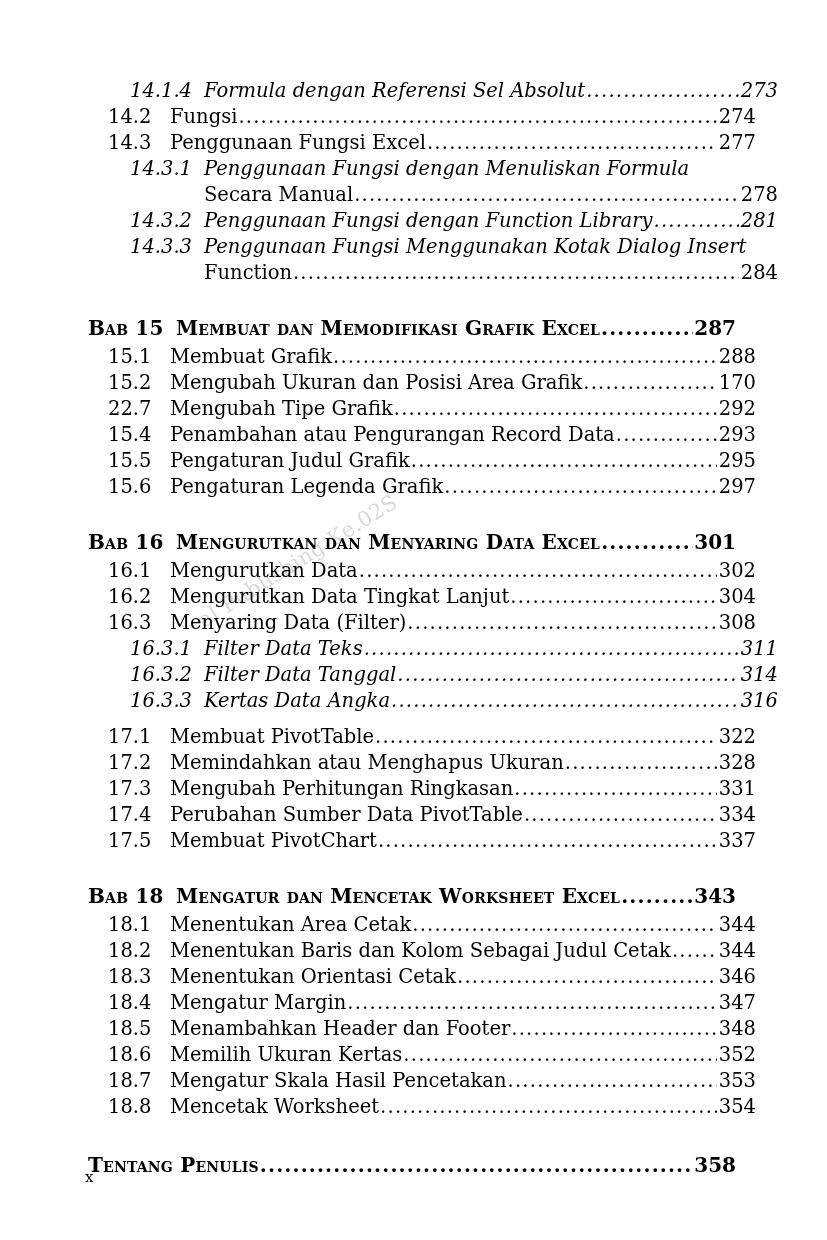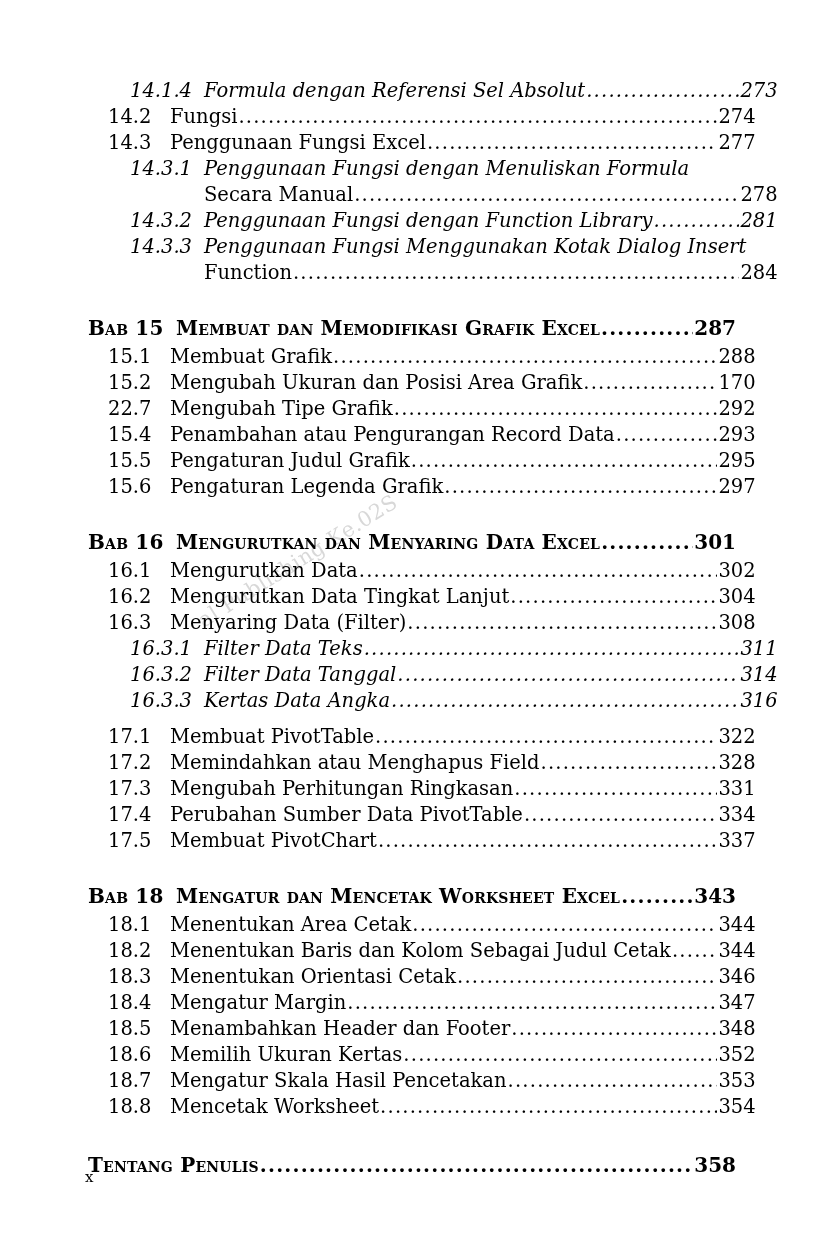--- a/index.html
+++ b/index.html
@@ -75,21 +75,21 @@
     white-space: nowrap;
     margin: 0 1px;
   }
   .leader::before {
     content: "..............................................................................................................................";
     letter-spacing: 1.2px;
   }
 
   .pg {
     flex: 0 0 auto;
-    text-align: center;
+    text-align: right;
     white-space: nowrap;
   }
 
   
   .lvl2 { padding-left: 20px; }
   .lvl2 .num { width: 62px; }
   .lvl2 .pg  { min-width: 38px; }
 
   
   .lvl3 { padding-left: 42px; font-style: italic; }
@@ -291,21 +291,21 @@
       </div>
       <div class="group-gap"></div>
       <div class="row lvl2">
         <span class="num">17.1</span>
         <span class="title">Membuat PivotTable</span>
         <span class="leader"></span>
         <span class="pg">322</span>
       </div>
       <div class="row lvl2">
         <span class="num">17.2</span>
-        <span class="title">Memindahkan atau Menghapus Field</span>
+        <span class="title">Memindahkan atau Menghapus Ukuran</span>
         <span class="leader"></span>
         <span class="pg">328</span>
       </div>
       <div class="row lvl2">
         <span class="num">17.3</span>
         <span class="title">Mengubah Perhitungan Ringkasan</span>
         <span class="leader"></span>
         <span class="pg">331</span>
       </div>
       <div class="row lvl2">

